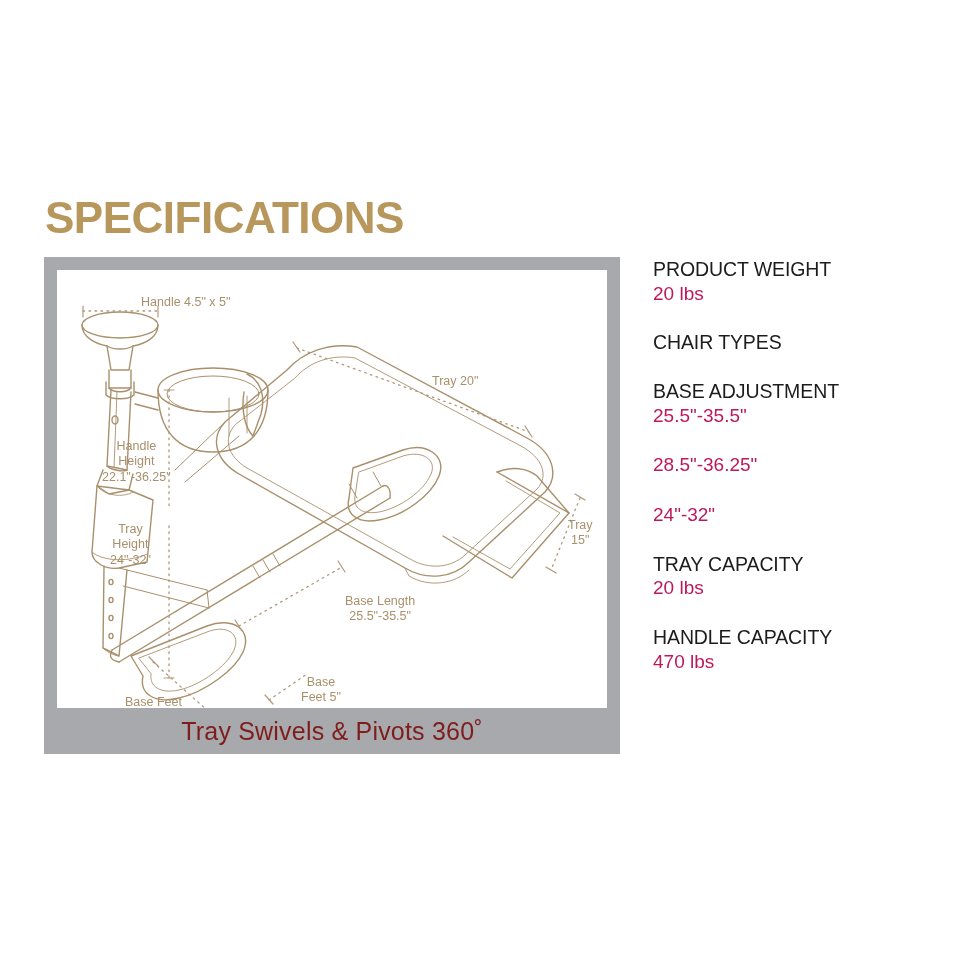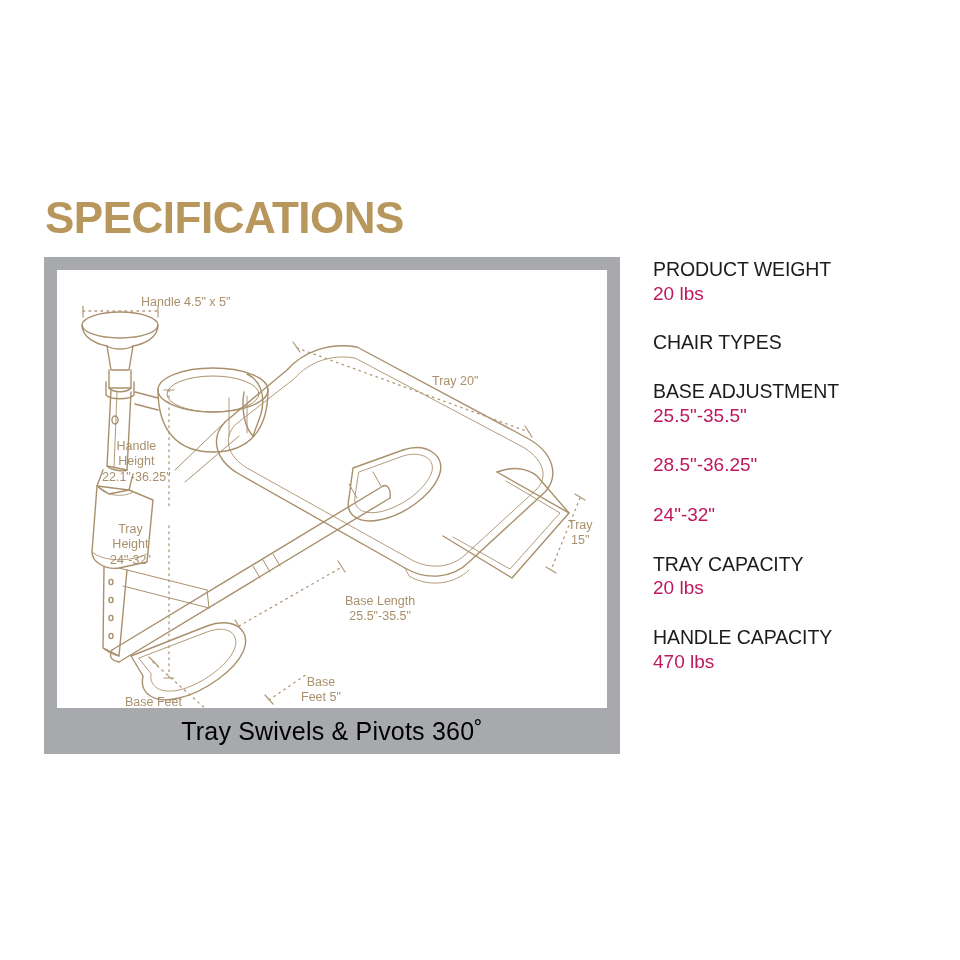--- a/index.html
+++ b/index.html
@@ -63,21 +63,21 @@
   }
   .diagram-caption {
     position: absolute;
     left: 0;
     top: 451px;
     width: 576px;
     height: 46px;
     display: flex;
     align-items: center;
     justify-content: center;
-    color: #000000;
+    color: #7f1d1d;
     font-size: 25px;
     font-weight: 400;
     letter-spacing: 0.2px;
     line-height: 1;
   }
 
   
   .dlabel {
     position: absolute;
     color: #a9906c;

